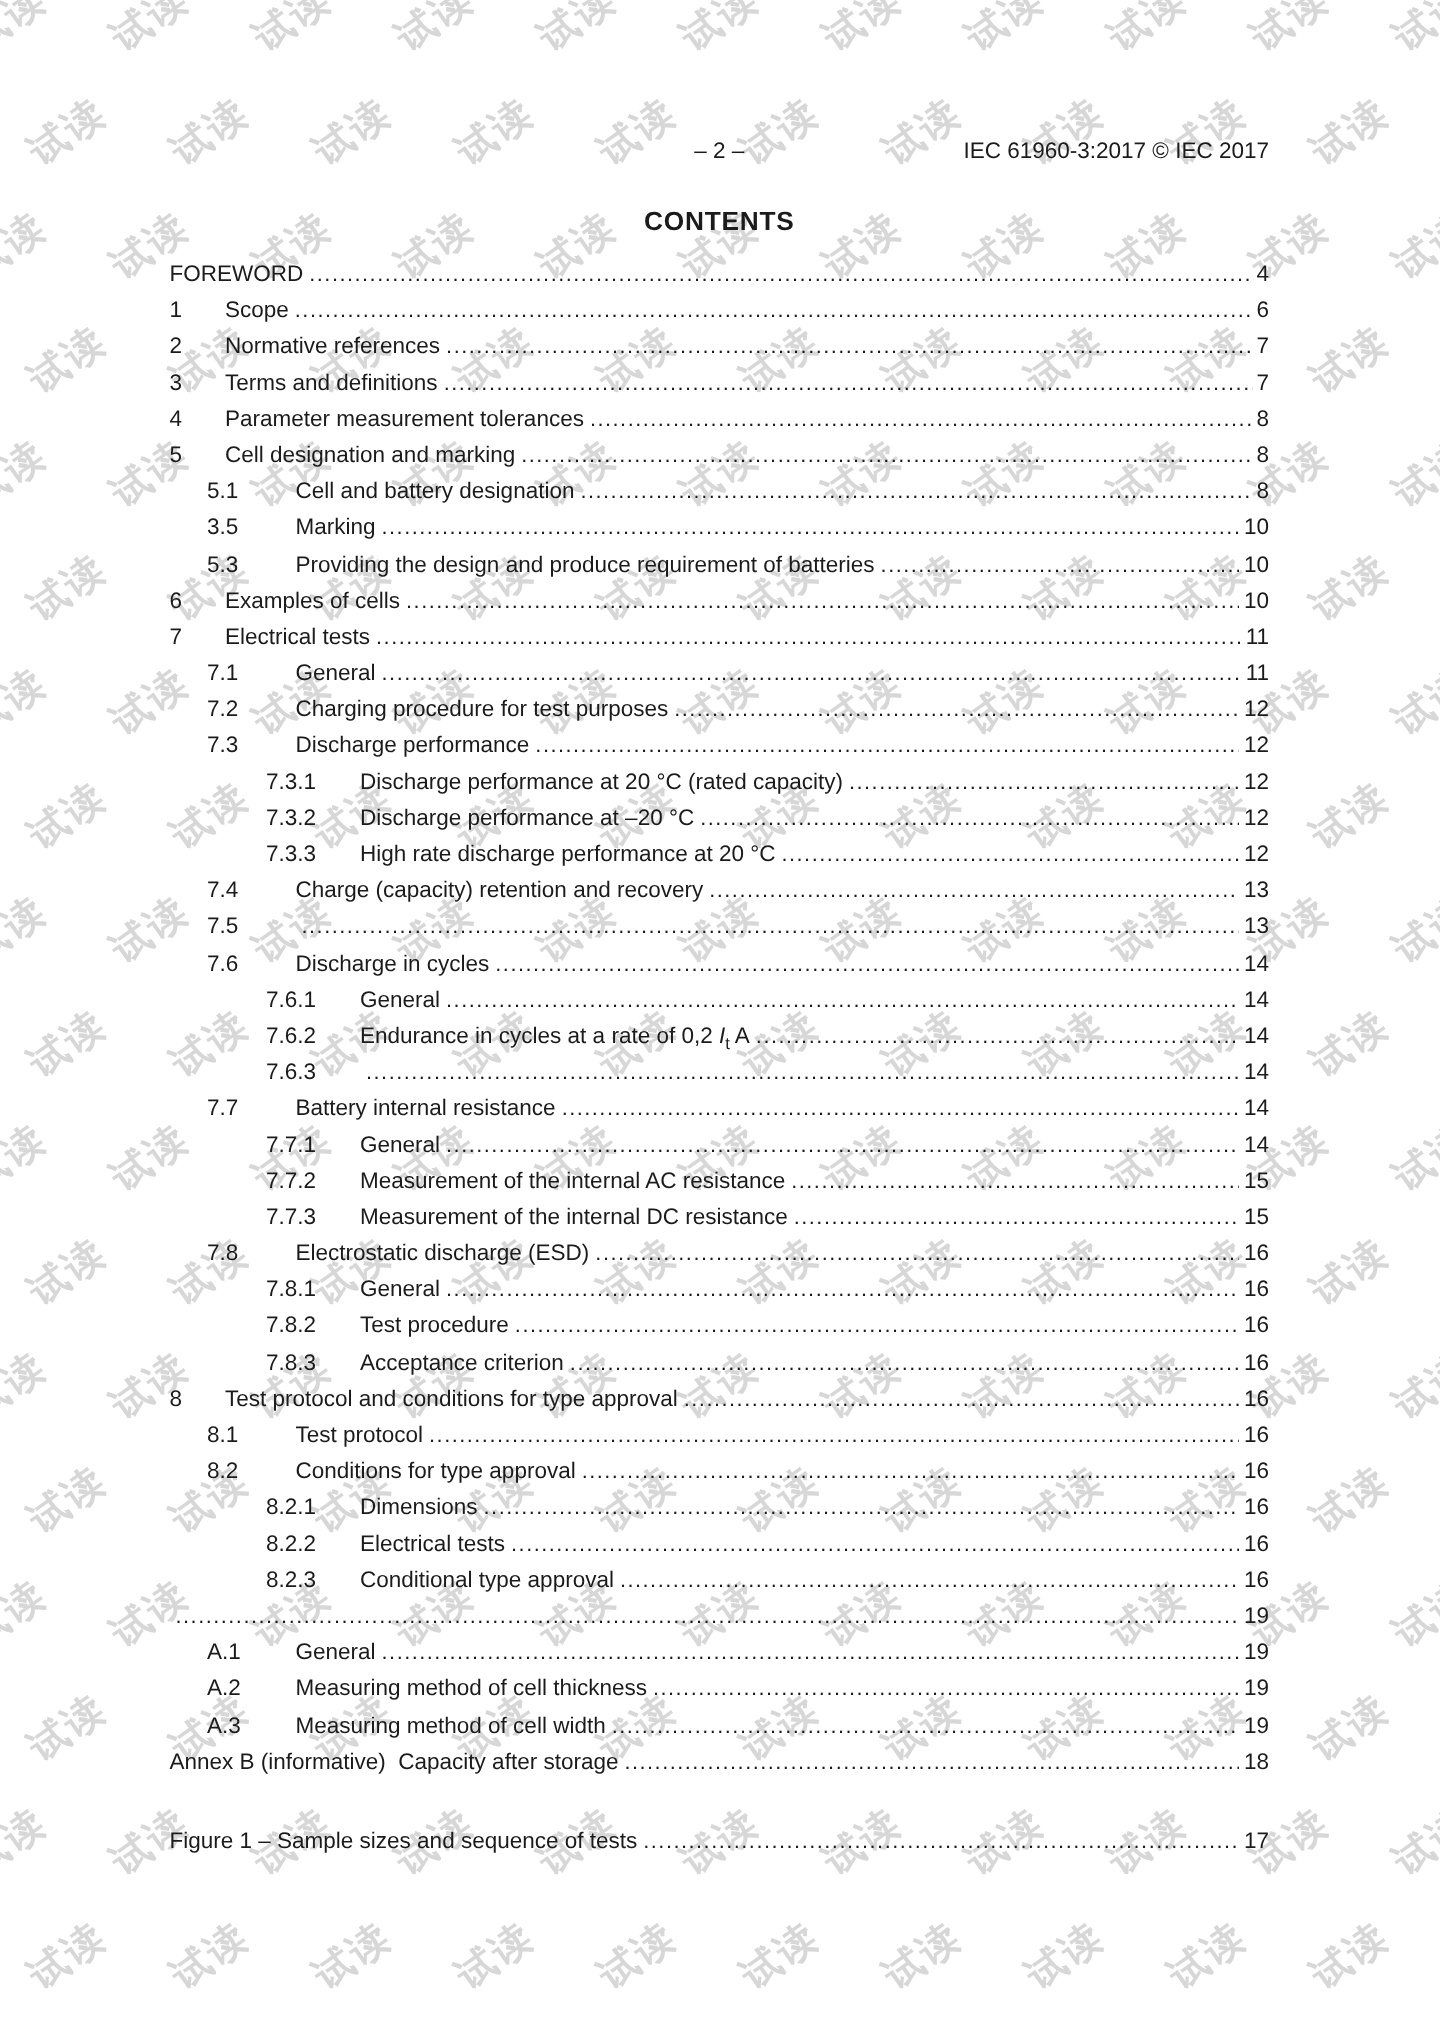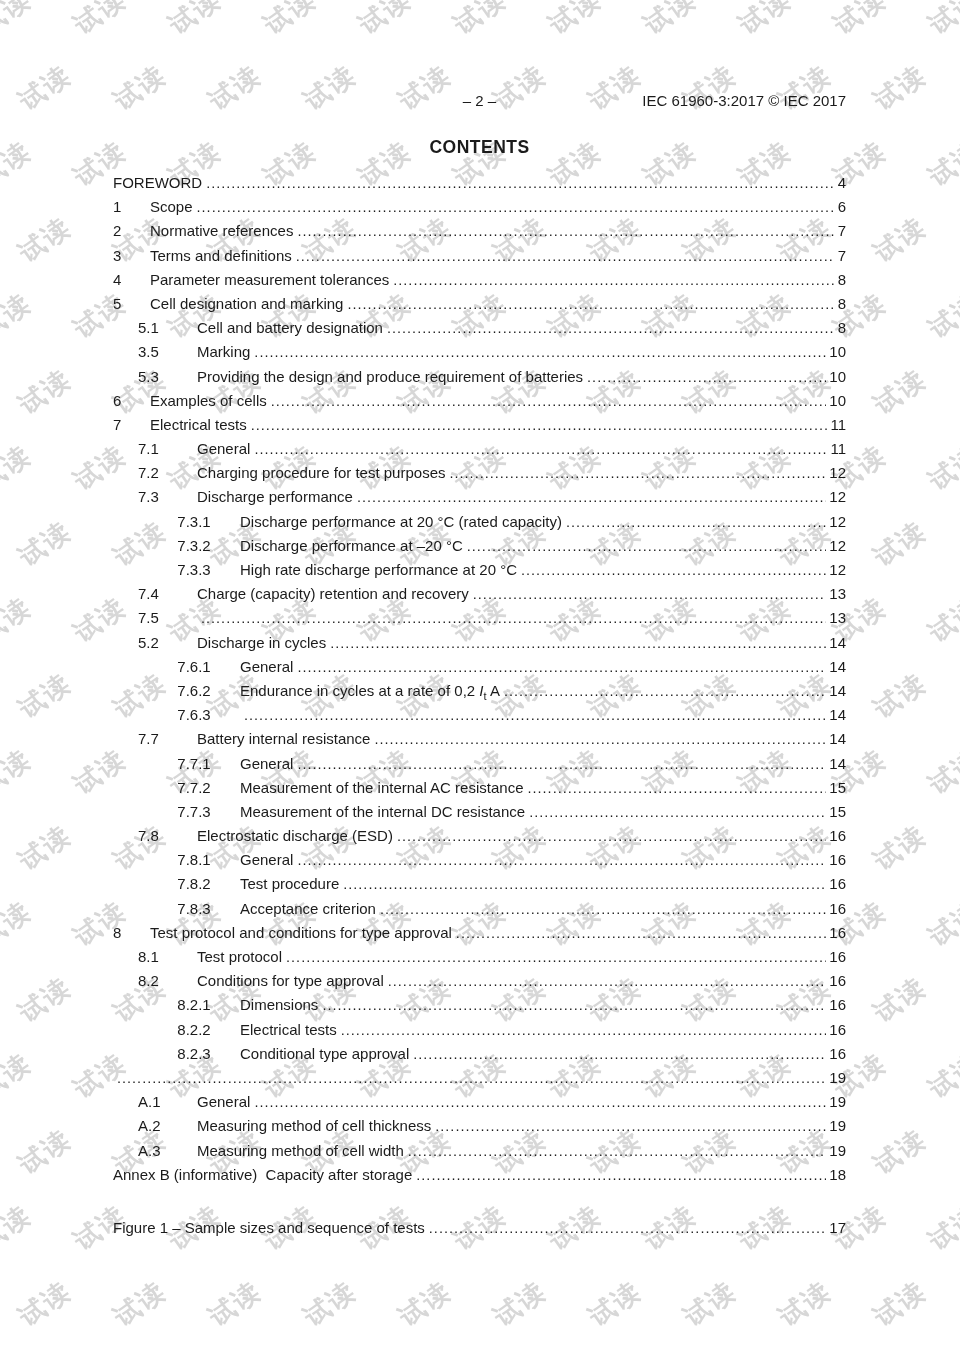--- a/index.html
+++ b/index.html
@@ -368,21 +368,21 @@
           <span class="ttl">Charge (capacity) retention and recovery</span>
           <span class="leader"></span>
           <span class="pg">13</span>
         </div>
         <div class="toc-row lvl2">
           <span class="num">7.5</span>
           <span class="leader"></span>
           <span class="pg">13</span>
         </div>
         <div class="toc-row lvl2">
-          <span class="num">5.2</span>
+          <span class="num">7.6</span>
           <span class="ttl">Discharge in cycles</span>
           <span class="leader"></span>
           <span class="pg">14</span>
         </div>
         <div class="toc-row lvl3">
           <span class="num">7.6.1</span>
           <span class="ttl">General</span>
           <span class="leader"></span>
           <span class="pg">14</span>
         </div>

